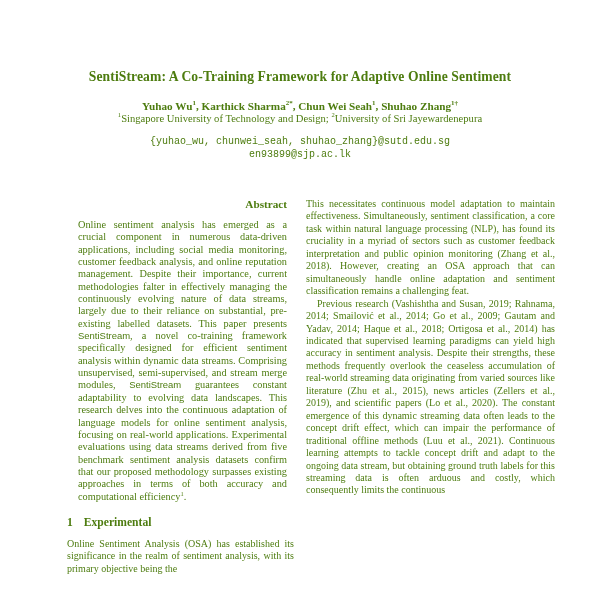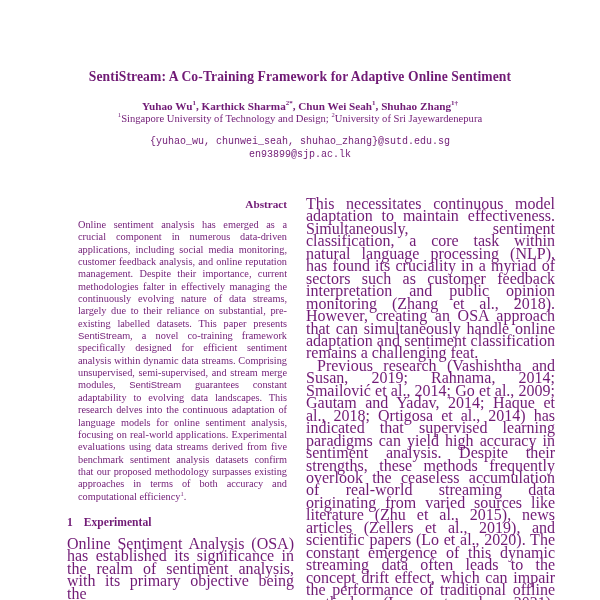--- a/index.html
+++ b/index.html
@@ -5,21 +5,21 @@
   html, body {
     margin: 0;
     padding: 0;
     background: #ffffff;
   }
   .page {
     position: relative;
     width: 600px;
     height: 600px;
     background: #ffffff;
-    color: #701a75;
+    color: #4d7c0f;
     font-family: "Liberation Serif", serif;
     overflow: hidden;
     box-sizing: border-box;
   }
   .header { padding-top: 68px; text-align: center; }
   .title {
     margin: 0;
     font-size: 13.6px;
     font-weight: bold;
     line-height: 17px;
@@ -71,21 +71,21 @@
     font-size: 0.92em;
   }
   .section-heading {
     margin: 13px 0 9px 0;
     font-size: 11.6px;
     font-weight: bold;
   }
   .sec-num { margin-right: 11px; }
   .body-par {
     margin: 0;
-    font-size: 16px;
+    font-size: 10px;
     line-height: 12.45px;
     text-align: justify;
   }
   .indent { text-indent: 11px; }
 </style>
 </head>
 <body>
 
 <div class="page">
   <div class="header">

